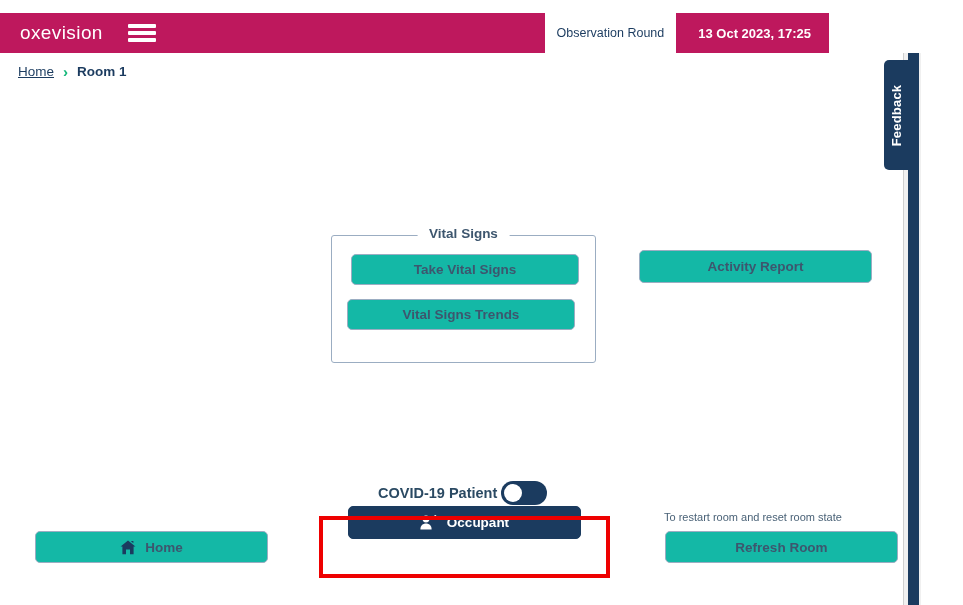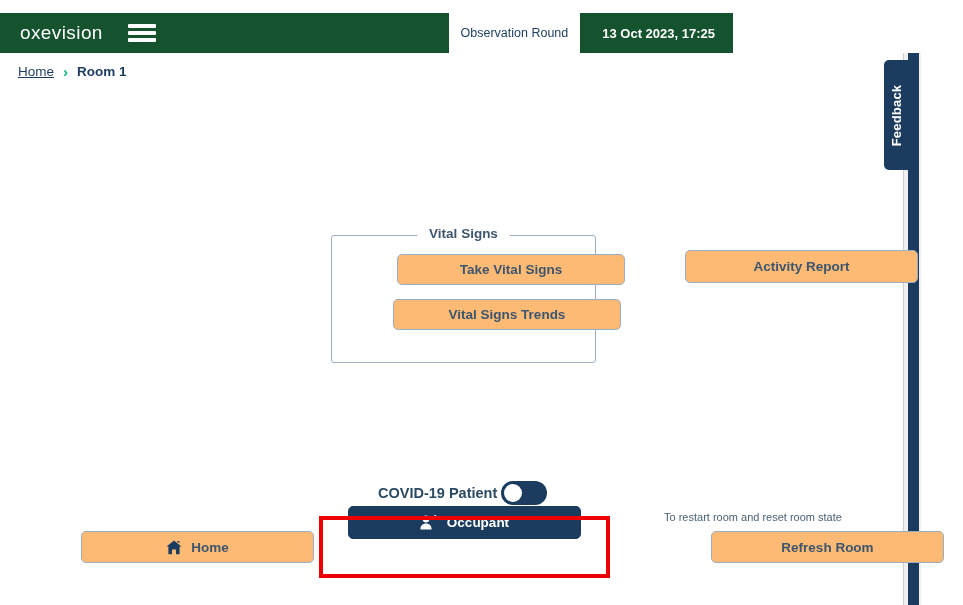--- a/index.html
+++ b/index.html
@@ -20,23 +20,23 @@
     position: absolute;
     left: 0; top: 0;
     width: 963px; height: 13px;
     background: #ffffff;
   }
 
   
   #app-header {
     position: absolute;
     left: 0; top: 13px;
-    width: 733px;
+    width: 829px;
     height: 40px;
-    background: #14532d;
+    background: #be185d;
     display: flex;
     align-items: center;
   }
   #brand-logo {
     color: #ffffff;
     font-size: 19px;
     letter-spacing: 0.4px;
     margin-left: 20px;
     font-weight: 400;
     white-space: nowrap;
@@ -140,33 +140,32 @@
     font-size: 15px;
     font-weight: bold;
   }
   #breadcrumb-current {
     color: #1b3b5f;
     font-weight: bold;
   }
 
   
   .outline-btn {
-    background: #fdba74;
+    background: #14b8a6;
     border: 1px solid #9badc2;
     border-radius: 5px;
     color: #3d566e;
     font-size: 13.5px;
     font-family: "Liberation Sans", sans-serif;
     font-weight: bold;
     cursor: pointer;
     display: flex;
     align-items: center;
     justify-content: center;
     box-sizing: border-box;
-    margin-left: 46px;
   }
 
   
   #vital-signs-group {
     position: absolute;
     left: 331px; top: 235px;
     width: 265px; height: 128px;
     border: 1px solid #9badc2;
     border-radius: 3px;
     box-sizing: border-box;

